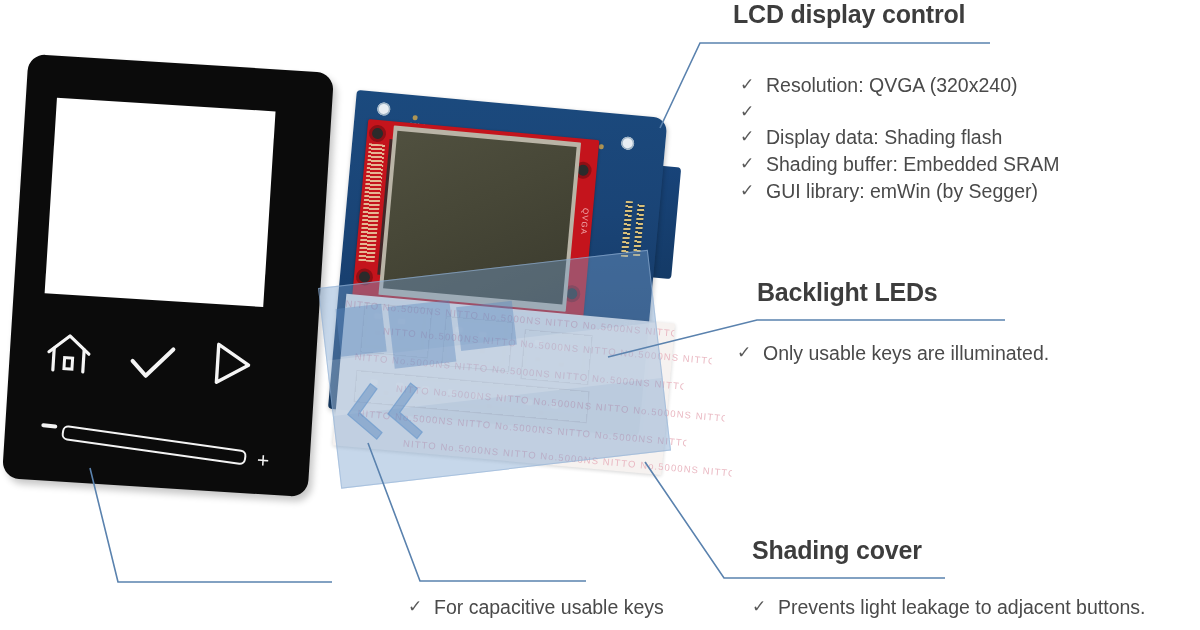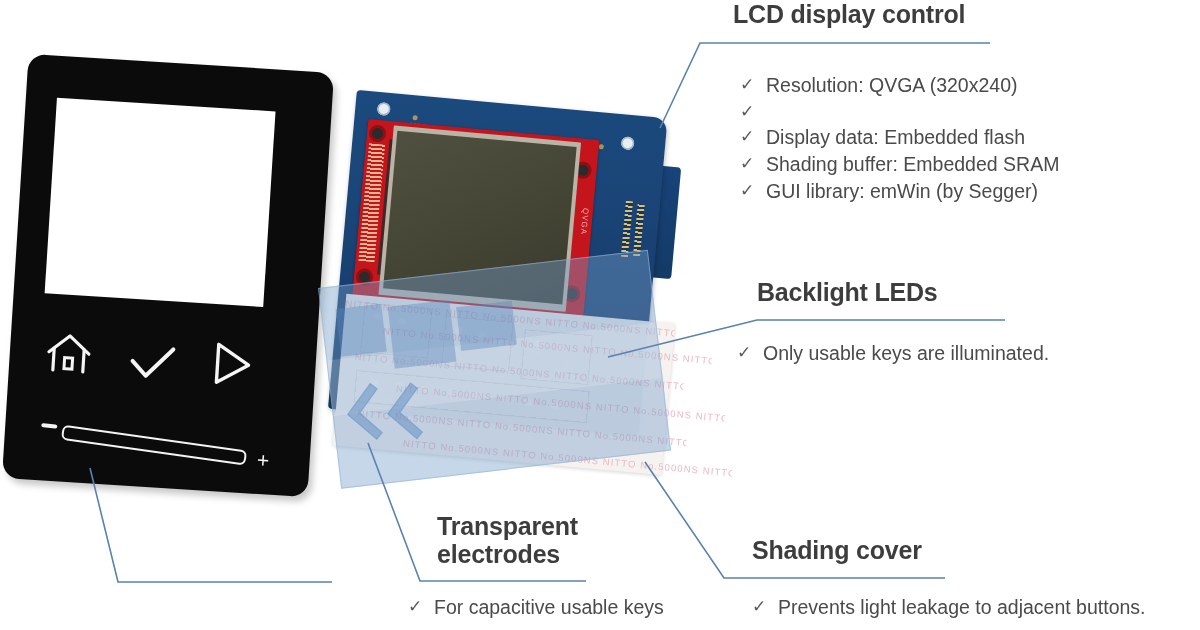--- a/index.html
+++ b/index.html
@@ -355,43 +355,41 @@
   <div class="bullets" style="left:740px;top:72px;">
     <div class="bullet">
       <span class="tick">✓</span>
       <span class="btext">Resolution: QVGA (320x240)</span>
     </div>
     <div class="bullet">
       <span class="tick">✓</span>
     </div>
     <div class="bullet">
       <span class="tick">✓</span>
-      <span class="btext">Display data: Embedded flash</span>
+      <span class="btext">Display data: Shading flash</span>
     </div>
     <div class="bullet">
       <span class="tick">✓</span>
       <span class="btext">Shading buffer: Embedded SRAM</span>
     </div>
     <div class="bullet">
       <span class="tick">✓</span>
       <span class="btext">GUI library: emWin (by Segger)</span>
     </div>
   </div>
 
   <div class="callout-title" style="left:757px;top:278px;">Backlight LEDs</div>
   <div class="bullets" style="left:737px;top:340px;">
     <div class="bullet">
       <span class="tick">✓</span>
       <span class="btext">Only usable keys are illuminated.</span>
     </div>
   </div>
 
 
-  <div class="callout-title" style="left:437px;top:512px;">Transparent
-electrodes</div>
   <div class="bullets" style="left:408px;top:594px;">
     <div class="bullet">
       <span class="tick">✓</span>
       <span class="btext">For capacitive usable keys</span>
     </div>
   </div>
 
   <div class="callout-title" style="left:752px;top:536px;">Shading cover</div>
   <div class="bullets" style="left:752px;top:594px;">
     <div class="bullet">

